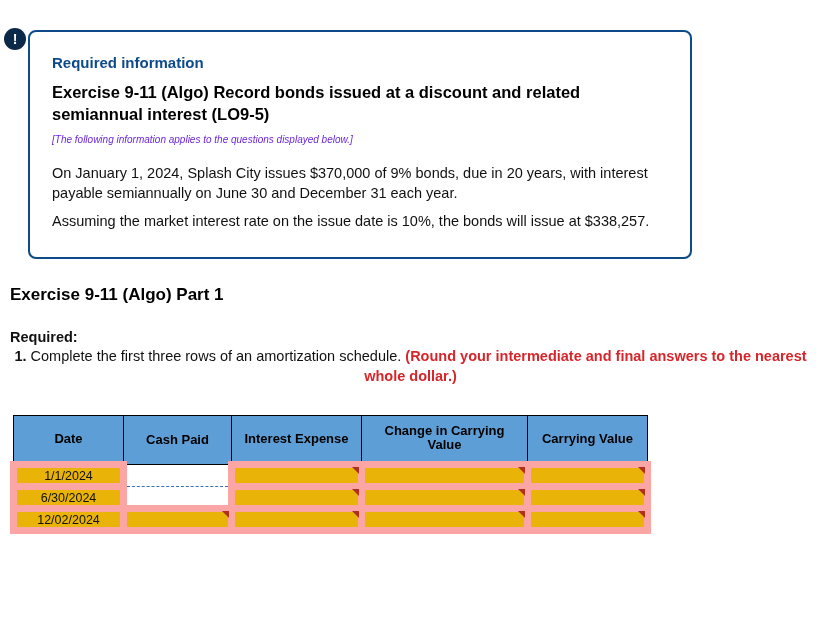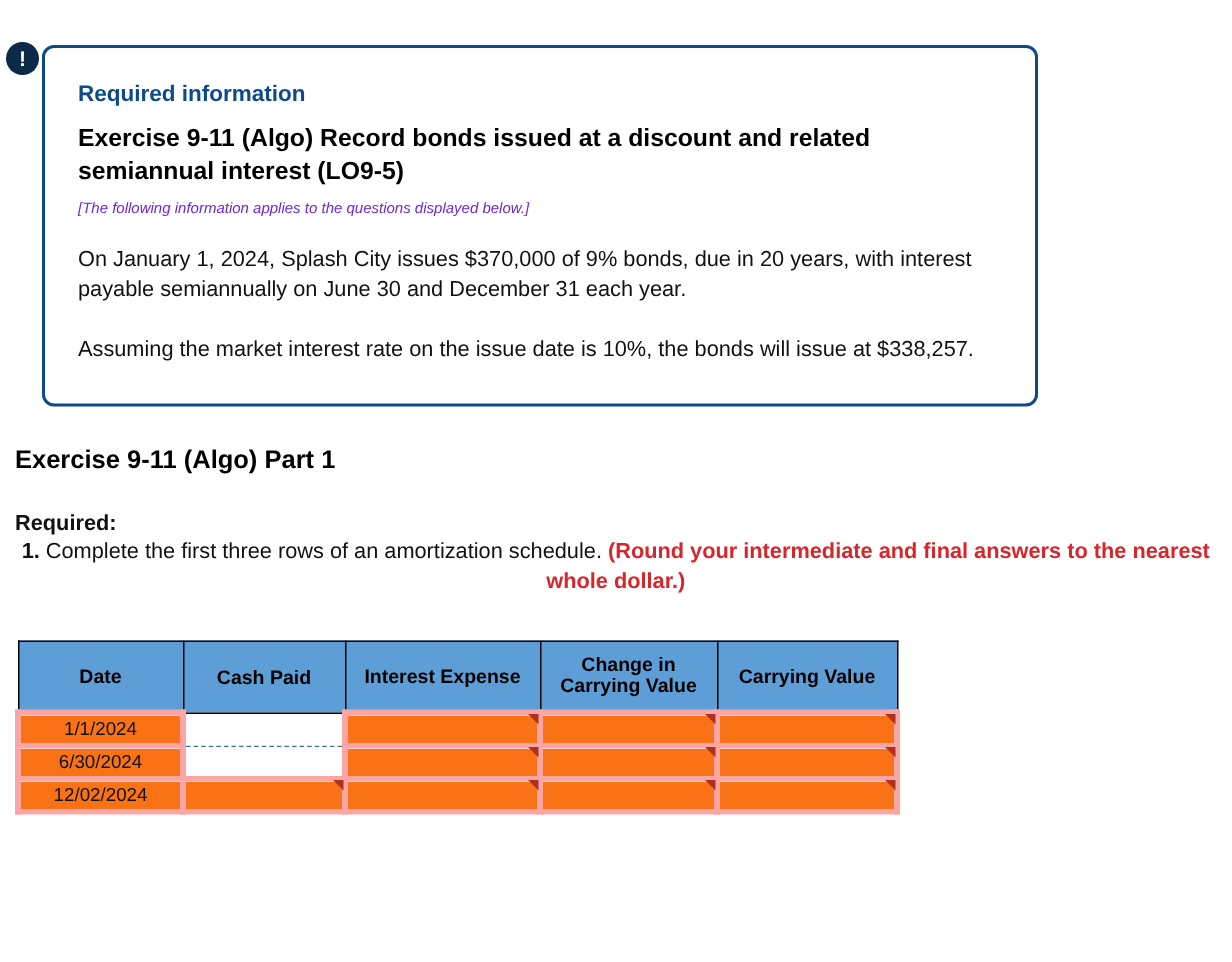--- a/index.html
+++ b/index.html
@@ -54,21 +54,21 @@
   }
   .italic-note {
     font-style: italic;
     margin-bottom: 18px;
     color: #6d28d9;
     font-size: 10px;
   }
   .body-text {
     font-size: 14.5px;
     line-height: 1.4;
-    margin-bottom: 20px;
+    margin-bottom: 8px;
     color: #111;
   }
   .part-heading {
     font-weight: bold;
     font-size: 17px;
     margin: 26px 0 24px 0;
     color: #000;
   }
   .req-label {
     font-weight: bold;
@@ -95,30 +95,30 @@
     padding: 8px 6px;
     font-size: 13px;
     font-weight: bold;
     text-align: center;
     color: #000;
     vertical-align: middle;
   }
   .amort-table th.date-col { width: 110px; }
   .amort-table th.cash-col { width: 108px; }
   .amort-table th.int-col { width: 130px; }
-  .amort-table th.chg-col { width: 118px; line-height:1.15; }
+  .amort-table th.chg-col { width: 166px; line-height:1.15; }
   .amort-table th.carry-col { width: 120px; }
 
   .amort-table td {
-    border: 4px solid #fca5a5;
+    border: 7px solid #fca5a5;
     height: 22px;
     padding: 0 6px;
     font-size: 12.5px;
     text-align: center;
-    background: #f97316;
+    background: #eab308;
     position: relative;
   }
   .amort-table td.date-cell {
     font-weight: normal;
   }
   .amort-table td.disabled-cell {
     border: 1px dashed #3a6fb0;
     background: #fff;
   }
   .amort-table td.input-cell {

